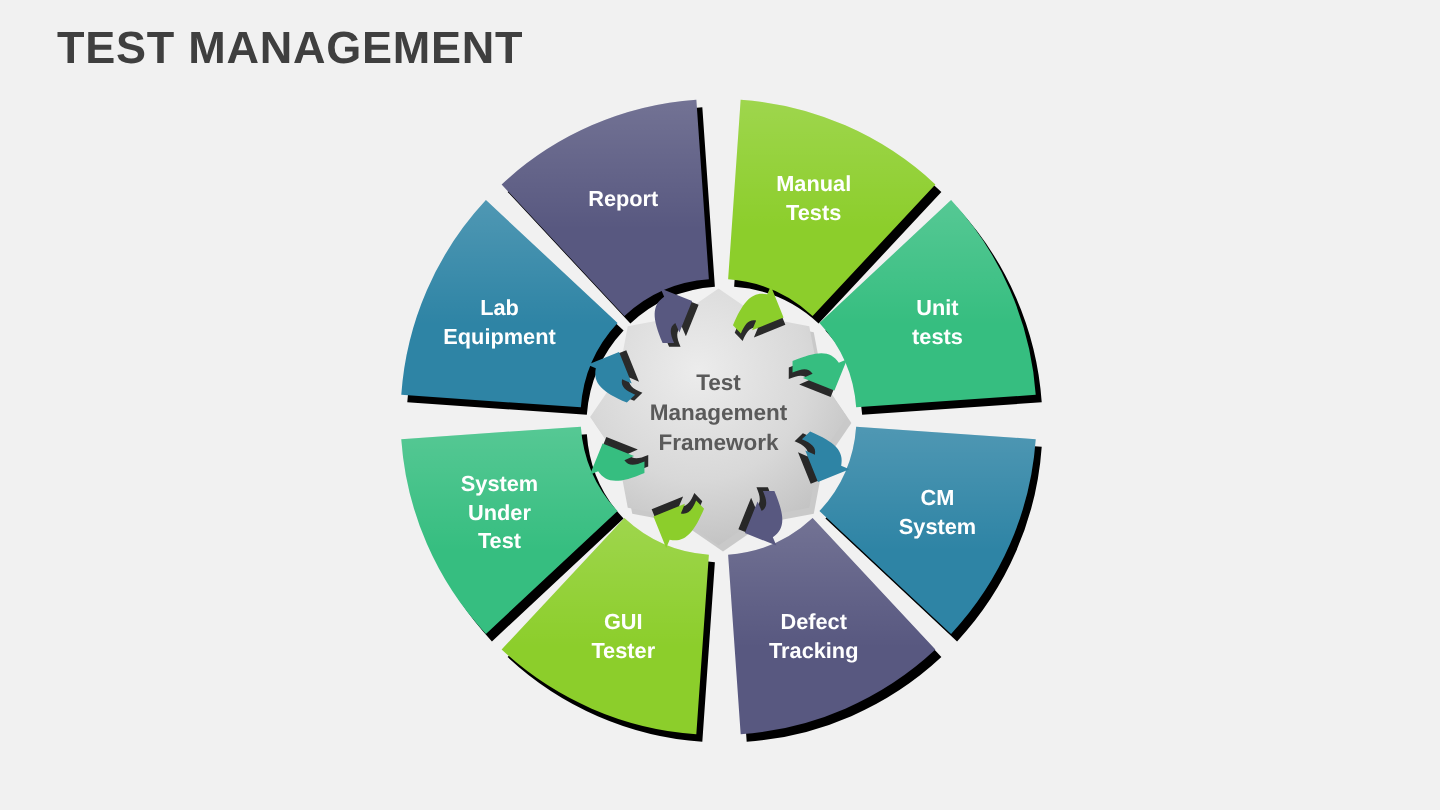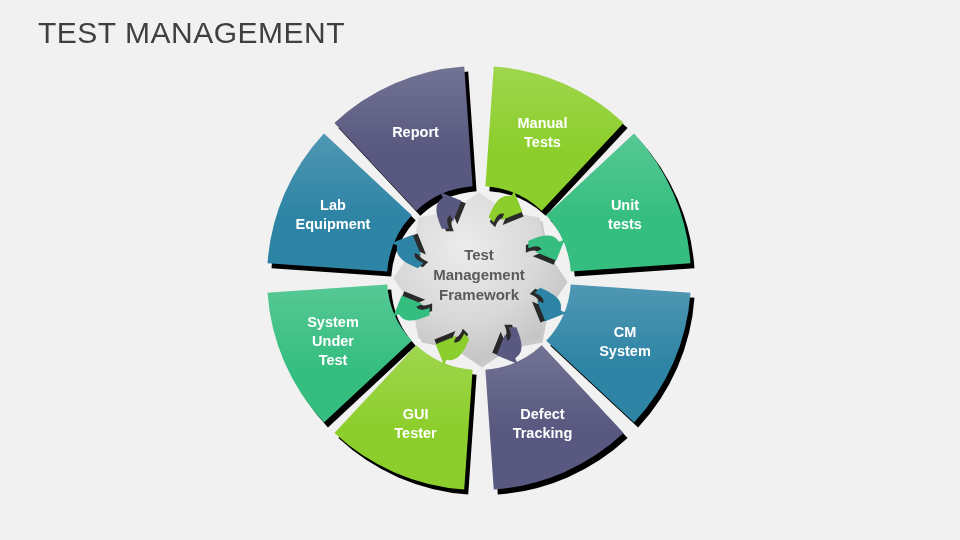--- a/index.html
+++ b/index.html
@@ -20,21 +20,21 @@
     inset: 0;
     width: 960px;
     height: 540px;
     background: #f1f1f1;
   }
   #page-title {
     position: absolute;
     left: 38px;
     top: 16px;
     font-size: 30px;
-    font-weight: normal;
+    font-weight: bold;
     letter-spacing: 0.5px;
     color: #3f3f3f;
     font-family: "Liberation Sans", sans-serif;
     white-space: nowrap;
   }
   #wheel-wrap {
     position: absolute;
     left: 0;
     top: 0;
     width: 873px;

